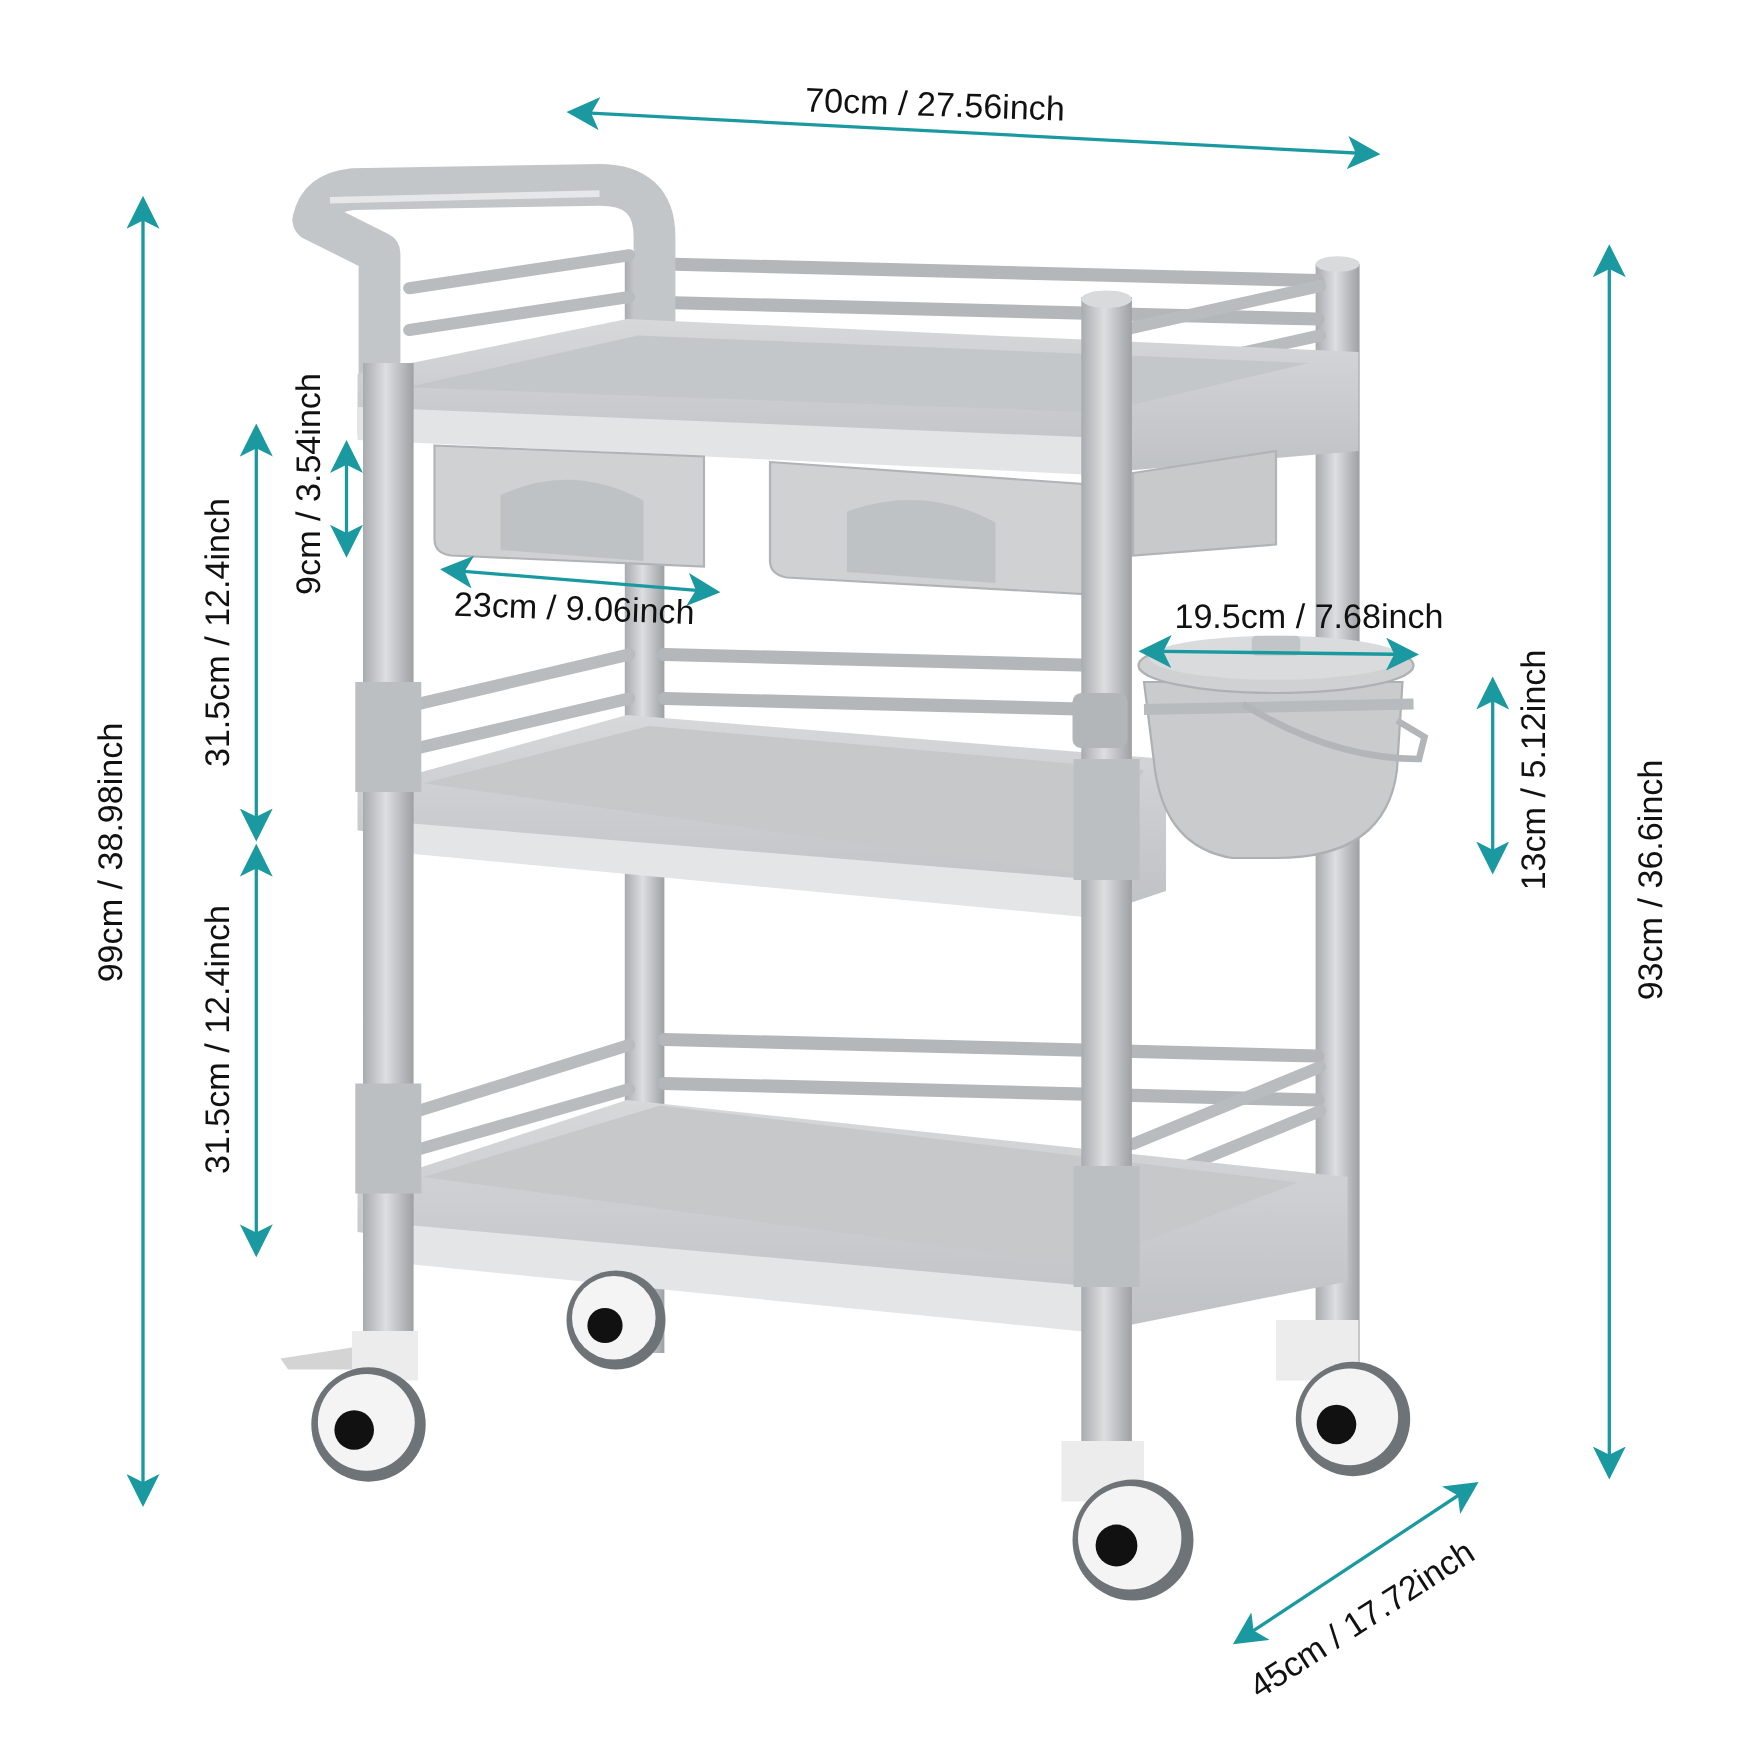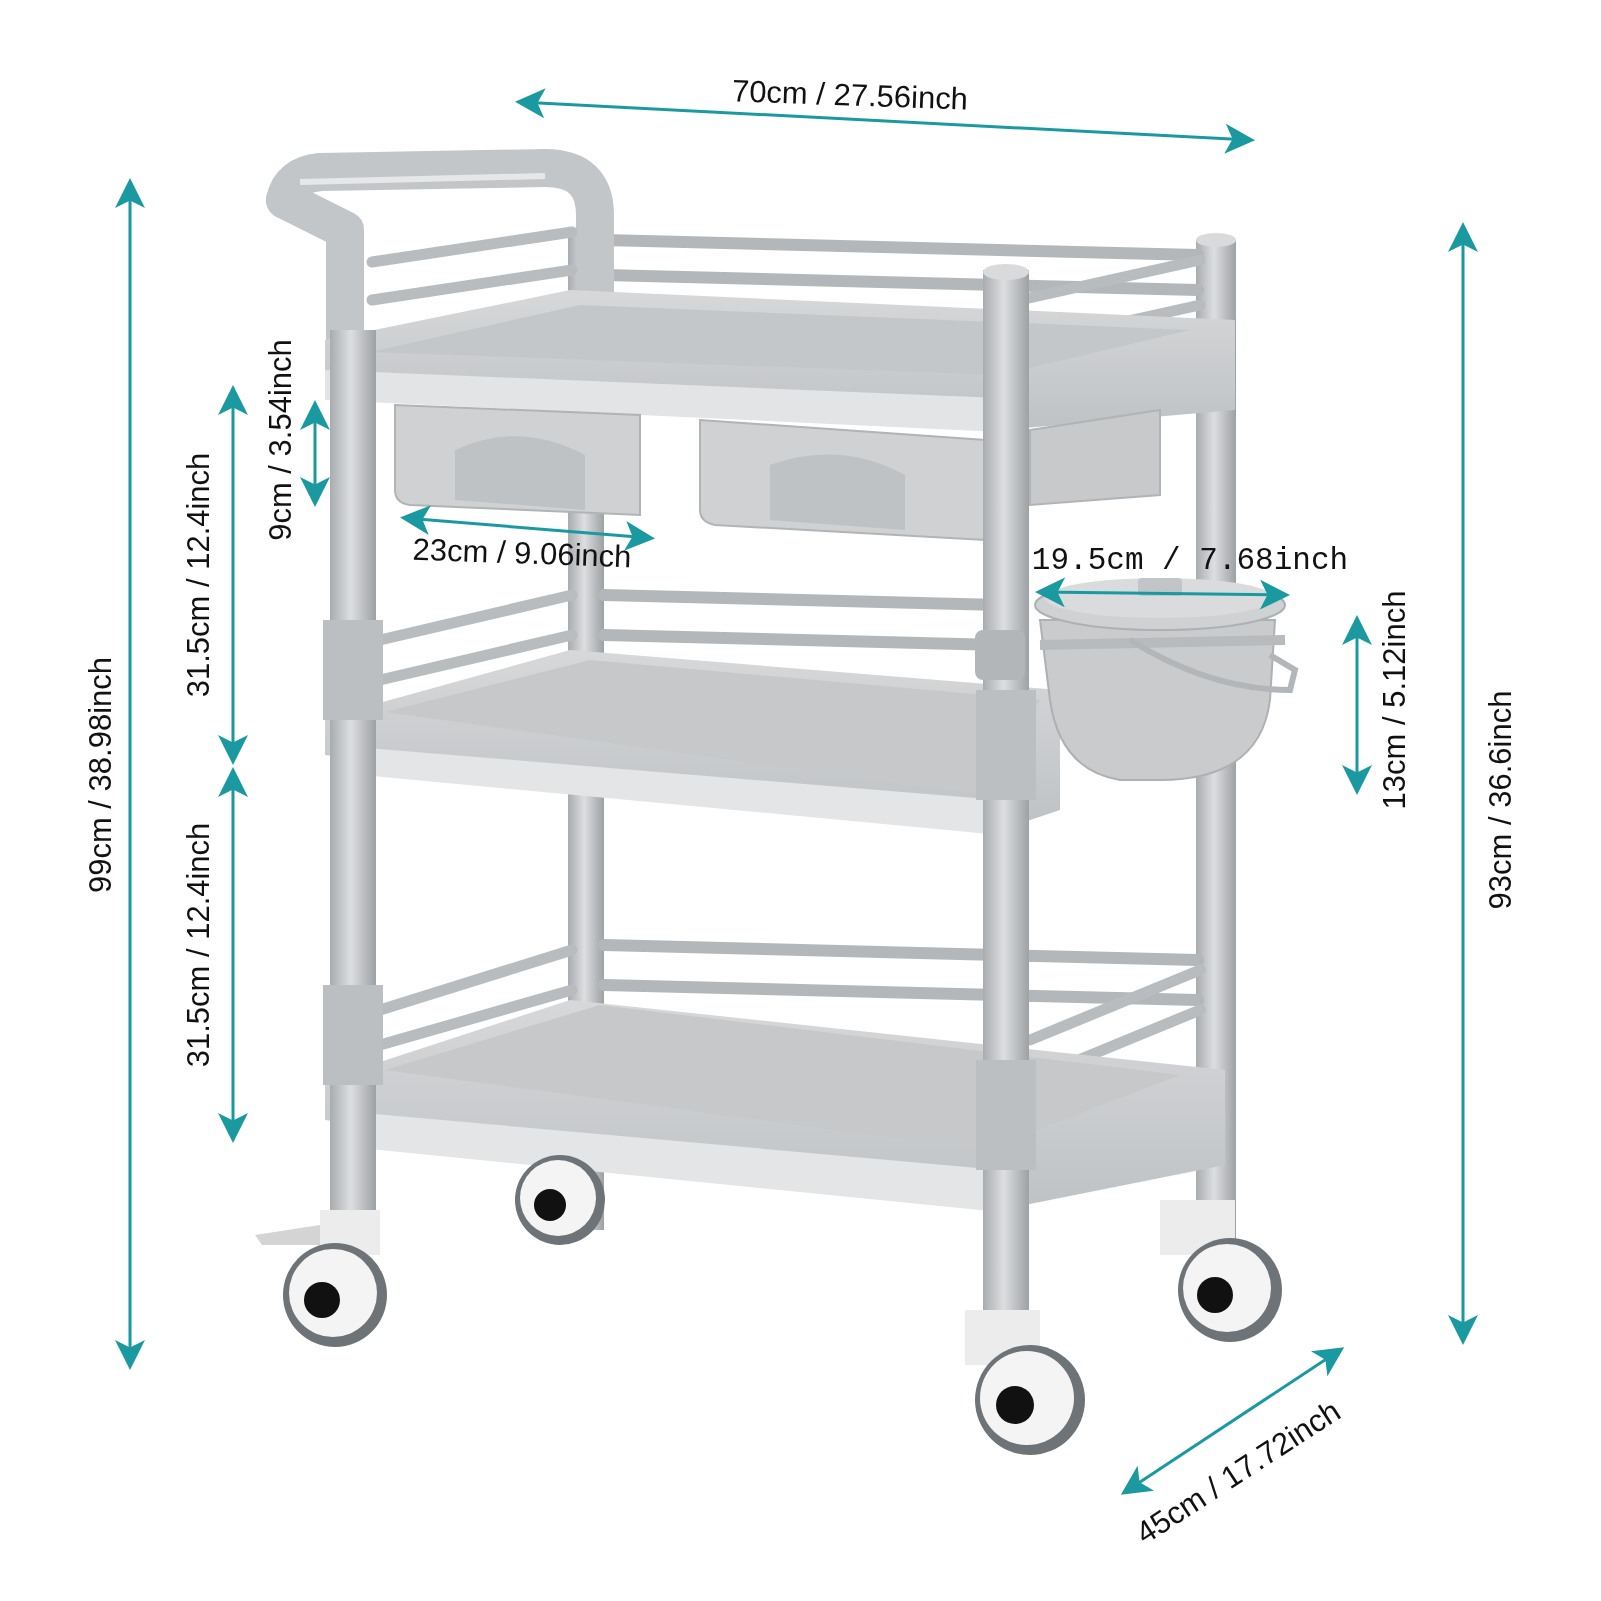--- a/index.html
+++ b/index.html
@@ -2,21 +2,21 @@
 <html><head>
 <meta charset="utf-8">
 <style>
   html,body{margin:0;padding:0;background:#ffffff;}
   body{width:1601px;height:1601px;position:relative;overflow:hidden;font-family:"Liberation Sans",sans-serif;}
   #stage{position:absolute;left:0;top:0;width:1601px;height:1601px;}
   .lbl{position:absolute;font-family:"Liberation Sans",sans-serif;font-size:31px;color:#111111;white-space:nowrap;line-height:1;}
   .rot-ccw{transform-origin:center center;transform:translate(-50%,-50%) rotate(-90deg);}
   .rot-diag{transform-origin:center center;transform:translate(-50%,-50%) rotate(-33deg);}
   .rot-top{transform-origin:center center;transform:translate(-50%,-50%) rotate(2deg);}
-  .center{transform:translate(-50%,-50%);font-family:Liberation Mono, monospace;}
+  .center{transform:translate(-50%,-50%);}
 </style>
 </head>
 <body>
 
 <div id="stage">
 
   <svg width="1601" height="1601" viewBox="0 0 1601 1601" style="position:absolute;left:0;top:0;">
     <defs>
       <linearGradient id="post" x1="0" x2="1" y1="0" y2="0">
         <stop offset="0" stop-color="#a9acaf"></stop>

